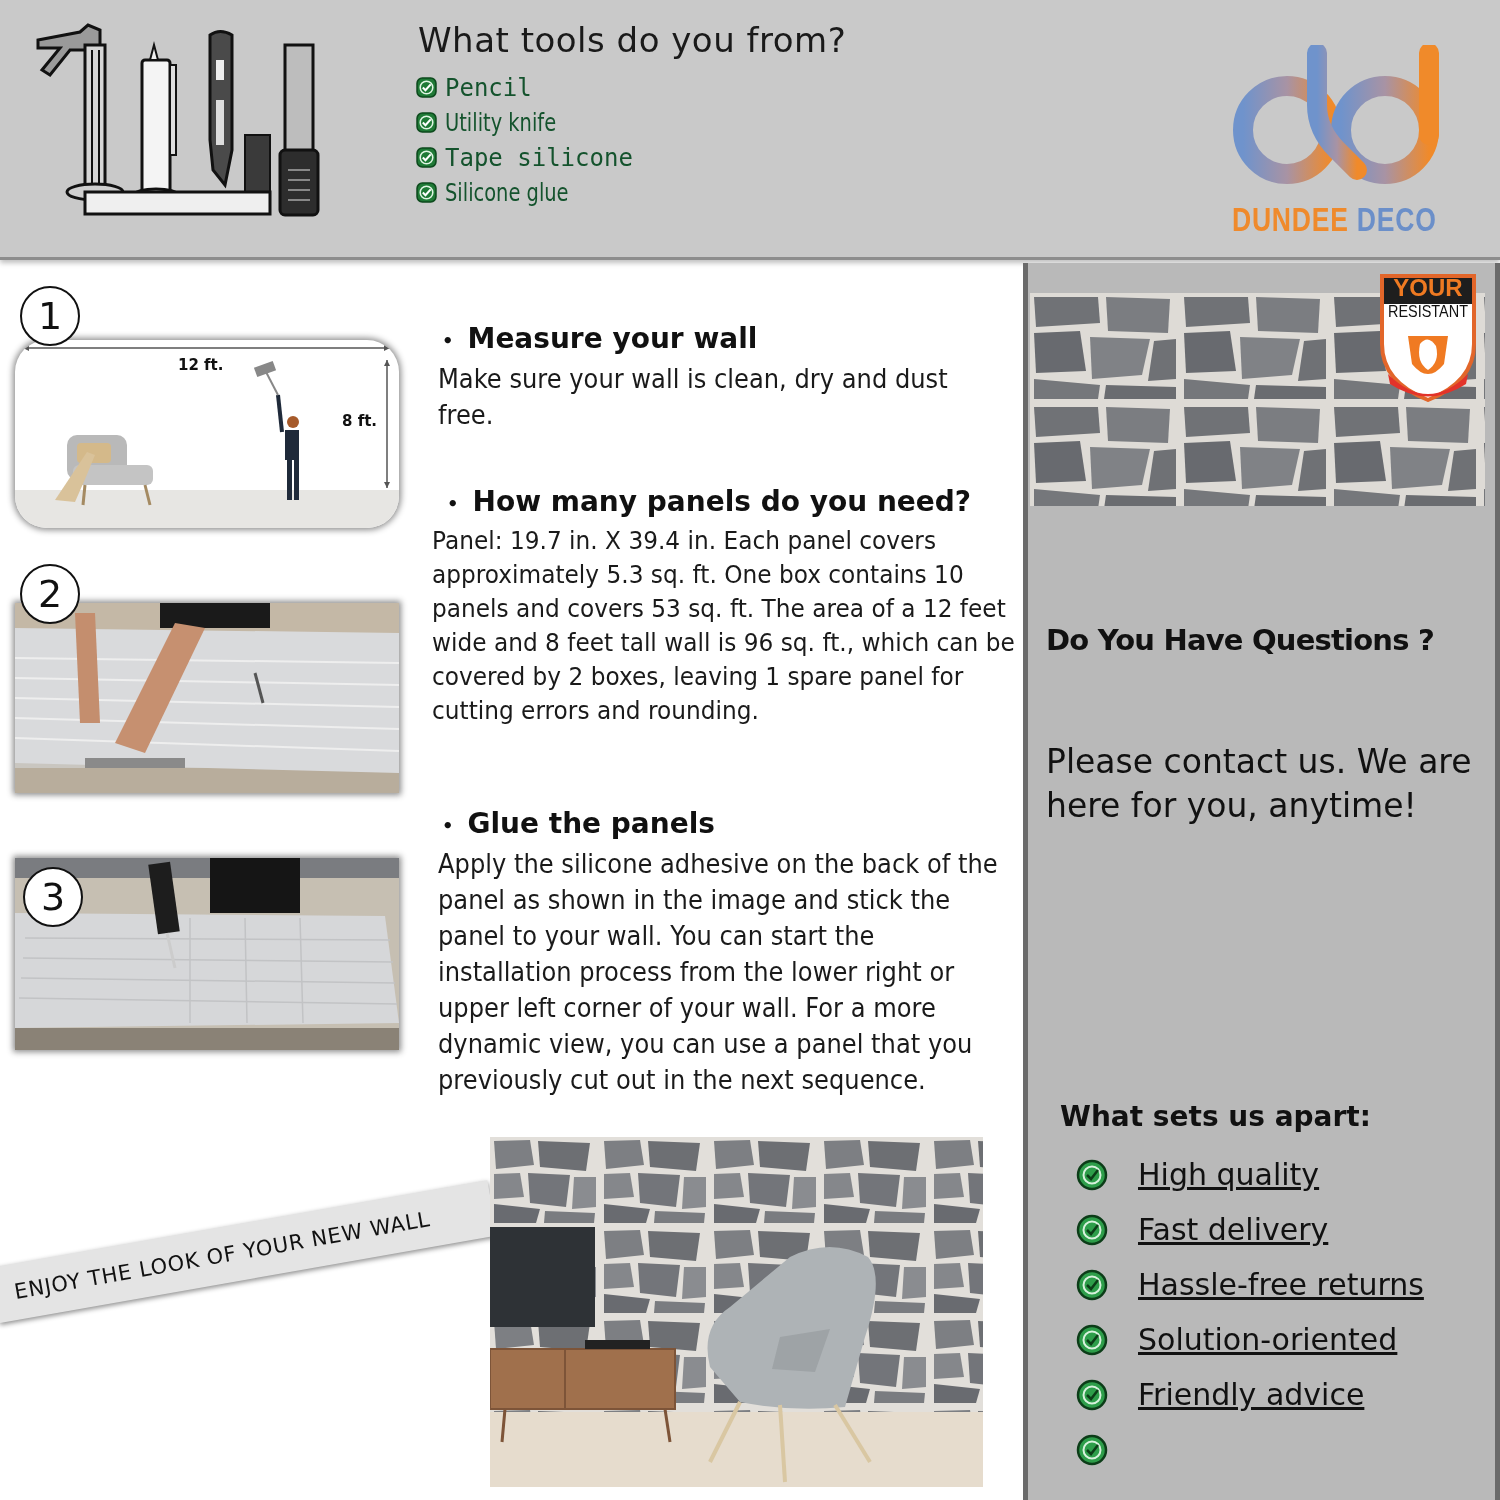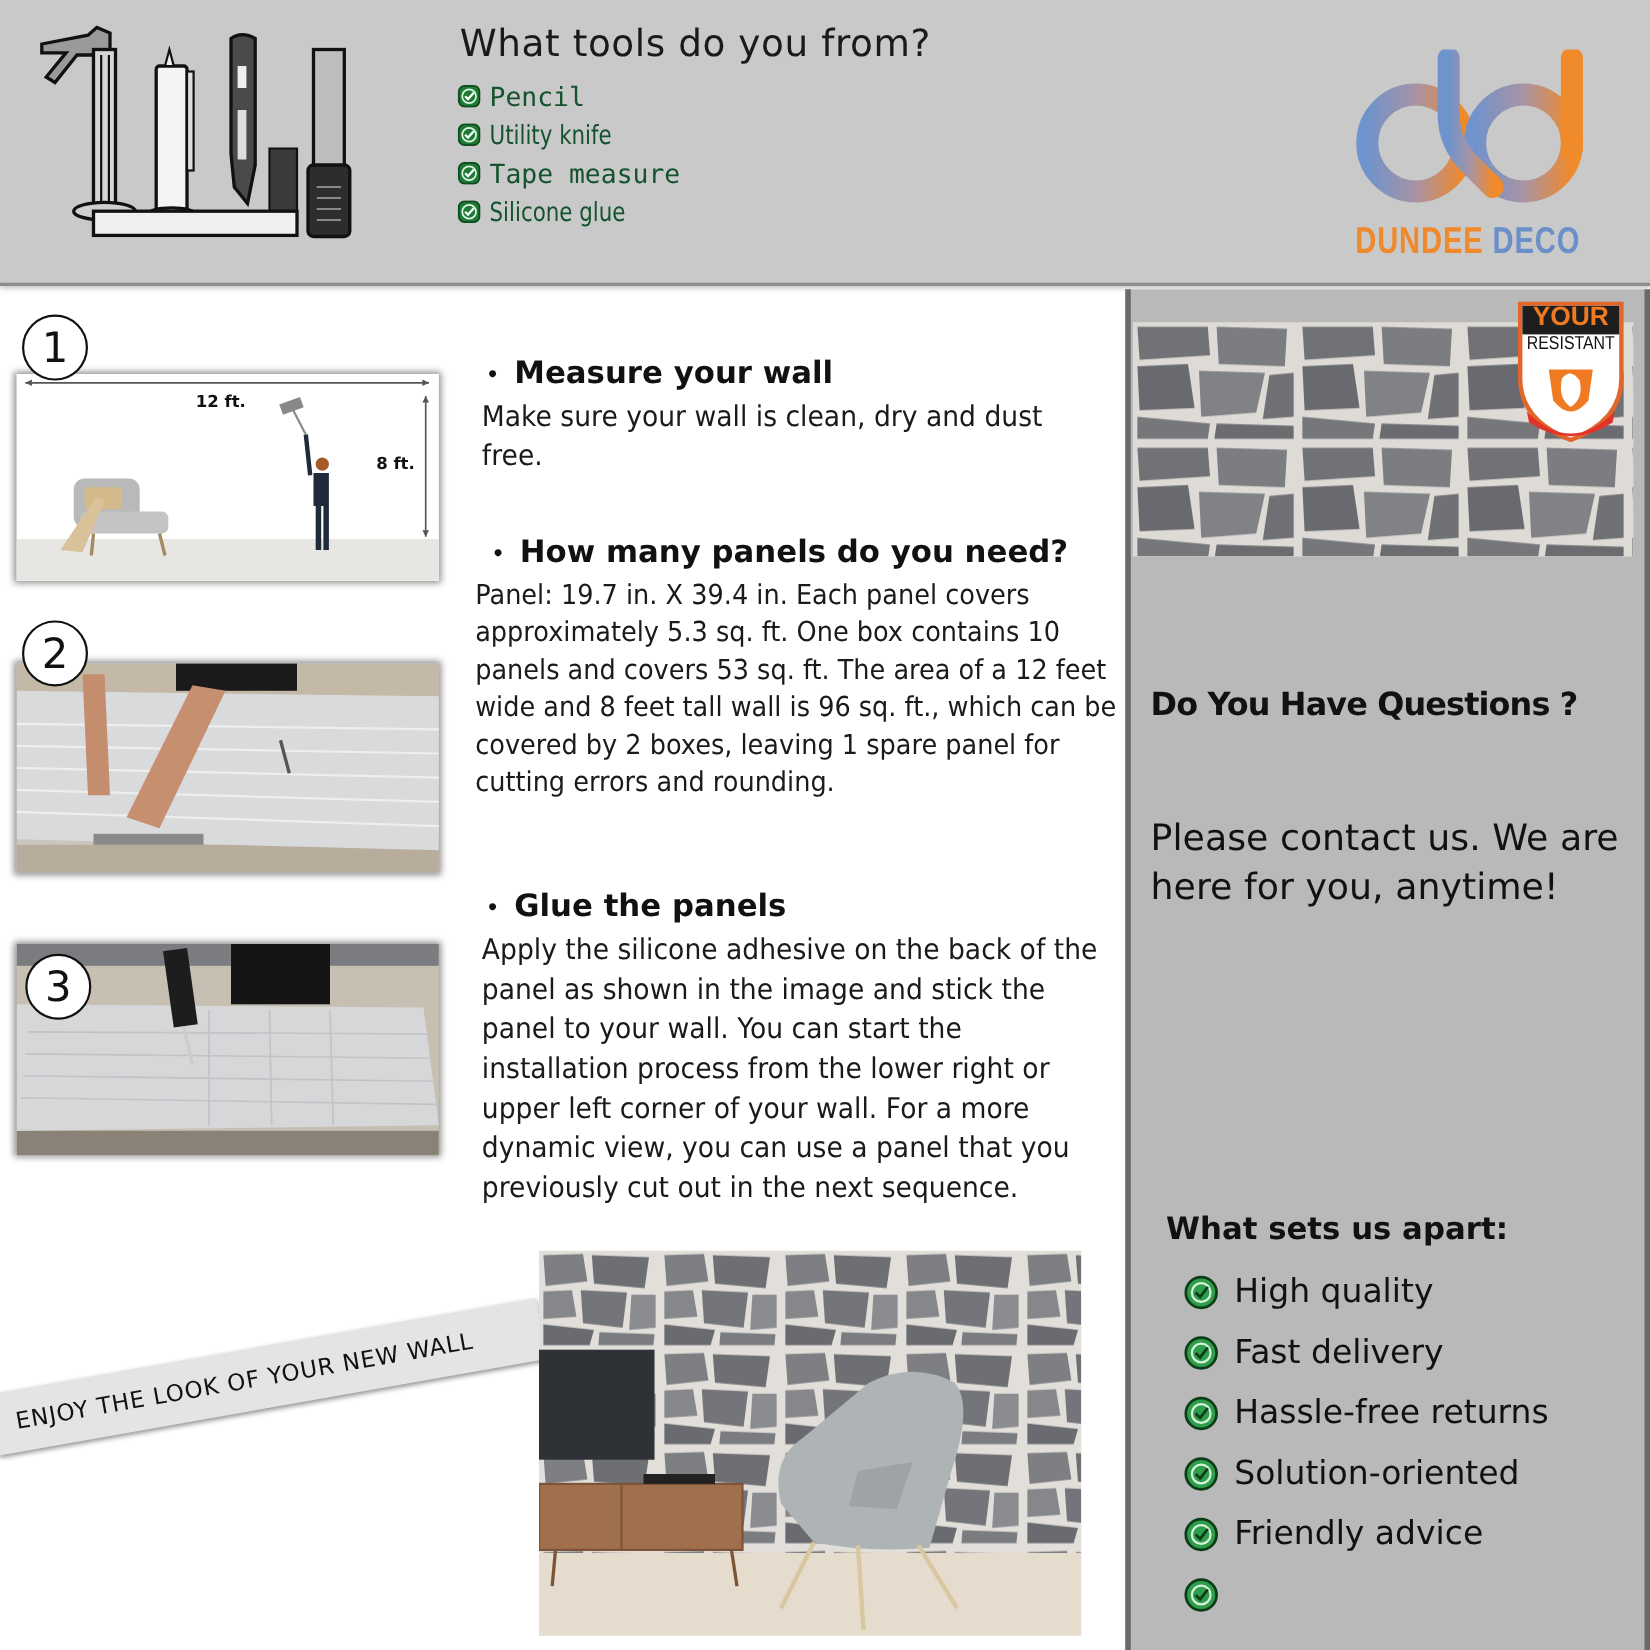--- a/index.html
+++ b/index.html
@@ -27,21 +27,21 @@
   .heat-badge { position: absolute; left: 1378px; top: 274px; width: 100px; height: 128px; }
   .heat-top { position: absolute; left: 0; top: 0; width: 100px; font-family: "Liberation Sans", sans-serif; font-weight: bold; font-size: 24px; color: #ef7a22; text-align: center; line-height: 28px; }
   .heat-sub { position: absolute; left: 0; top: 28px; width: 100px; font-family: "Liberation Sans", sans-serif; font-size: 17px; color: #111; text-align: center; transform: scaleX(0.85); }
 
   .questions { position: absolute; left: 1046px; top: 618px; font-family: "DejaVu Sans", sans-serif; font-weight: bold; font-size: 29px; line-height: 45px; color: #111; letter-spacing: -0.8px; }
   .contact-text { position: absolute; left: 1046px; top: 740px; width: 430px; font-family: "DejaVu Sans", sans-serif; font-size: 33px; line-height: 44px; color: #111; }
 
   .apart-title { position: absolute; left: 1060px; top: 1100px; font-family: "DejaVu Sans", sans-serif; font-weight: bold; font-size: 28px; color: #111; }
   .apart-list { position: absolute; left: 1076px; top: 1147px; list-style: none; }
   .apart-list li { display: flex; align-items: center; height: 55px; font-family: "DejaVu Sans", sans-serif; font-size: 30px; color: #111; }
-  .apart-list li .txt { margin-left: 14px; }
+  .apart-list li .txt { margin-left: 30px; text-decoration: underline; }
   .check-circ { width: 32px; height: 32px; }
 
   
   .step-photo { position: absolute; left: 15px; width: 384px; box-shadow: 0 0 6px 2px rgba(0,0,0,0.45); overflow: hidden; }
   .step-num { position: absolute; width: 60px; height: 60px; border: 2px solid #111; border-radius: 50%; background: #fff; font-family: "DejaVu Sans", sans-serif; font-size: 38px; text-align: center; line-height: 56px; color: #111; z-index: 3; }
 
   .step-heading { position: absolute; font-family: "DejaVu Sans", sans-serif; font-weight: bold; font-size: 28px; color: #111; }
   .step-heading .bullet { font-size: 18px; margin-right: 14px; vertical-align: middle; }
   .step-body { position: absolute; font-family: "DejaVu Sans", sans-serif; font-size: 26px; line-height: 36px; color: #1a1a1a; transform: scaleX(0.93); transform-origin: left top; }
   .step-body.tight { font-size: 25px; line-height: 34px; }
@@ -100,21 +100,21 @@
           <path d="M6.5 10 L9 12.5 L14 7" fill="none" stroke="#fff" stroke-width="2"></path>
         </svg>
       <span class="txt">Utility knife</span>
     </li>
     <li class="mono">
       <svg class="check-sq" viewBox="0 0 20 20">
           <rect x="1" y="1" width="18" height="18" rx="5" fill="#1f7a36" stroke="#0d4a1d" stroke-width="1.5"></rect>
           <circle cx="10" cy="10" r="6" fill="none" stroke="#dff5e3" stroke-width="1.5"></circle>
           <path d="M6.5 10 L9 12.5 L14 7" fill="none" stroke="#fff" stroke-width="2"></path>
         </svg>
-      <span class="txt">Tape measure</span>
+      <span class="txt">Tape silicone</span>
     </li>
     <li class="cond">
       <svg class="check-sq" viewBox="0 0 20 20">
           <rect x="1" y="1" width="18" height="18" rx="5" fill="#1f7a36" stroke="#0d4a1d" stroke-width="1.5"></rect>
           <circle cx="10" cy="10" r="6" fill="none" stroke="#dff5e3" stroke-width="1.5"></circle>
           <path d="M6.5 10 L9 12.5 L14 7" fill="none" stroke="#fff" stroke-width="2"></path>
         </svg>
       <span class="txt">Silicone glue</span>
     </li>
   </ul>
@@ -132,21 +132,21 @@
     <path d="M95 8 L95 60 Q95 85 115 105 L135 125" fill="none" stroke="url(#lg)" stroke-width="20" stroke-linecap="round"></path>
     <path d="M207 8 L207 90" fill="none" stroke="#f08a2a" stroke-width="20" stroke-linecap="round"></path>
   </svg>
   <div class="logo-text">
     <span class="w1">DUNDEE</span>
     <span class="w2">DECO</span>
   </div>
 </div>
 
 <div class="step-num" style="left:20px; top:286px;">1</div>
-<div class="step-photo" style="top:340px; height:188px; background:#ffffff;">
+<div class="step-photo" style="top:340px; height:188px; background:#ffffff;border-radius:32px;">
   <svg width="384" height="188" viewBox="0 0 384 188">
     <rect x="0" y="150" width="384" height="38" fill="#e7e6e3"></rect>
     <line x1="8" y1="8" x2="375" y2="8" stroke="#555" stroke-width="1.5"></line>
     <path d="M8 8 L14 5 L14 11 Z" fill="#555"></path>
       <path d="M375 8 L369 5 L369 11 Z" fill="#555"></path>
     <line x1="372" y1="20" x2="372" y2="148" stroke="#555" stroke-width="1.5"></line>
     <path d="M372 20 L369 26 L375 26 Z" fill="#555"></path>
       <path d="M372 148 L369 142 L375 142 Z" fill="#555"></path>
     <text x="163" y="30" font-family="DejaVu Sans, sans-serif" font-weight="bold" font-size="15" fill="#111">12 ft.</text>
     <text x="327" y="86" font-family="DejaVu Sans, sans-serif" font-weight="bold" font-size="15" fill="#111">8 ft.</text>

